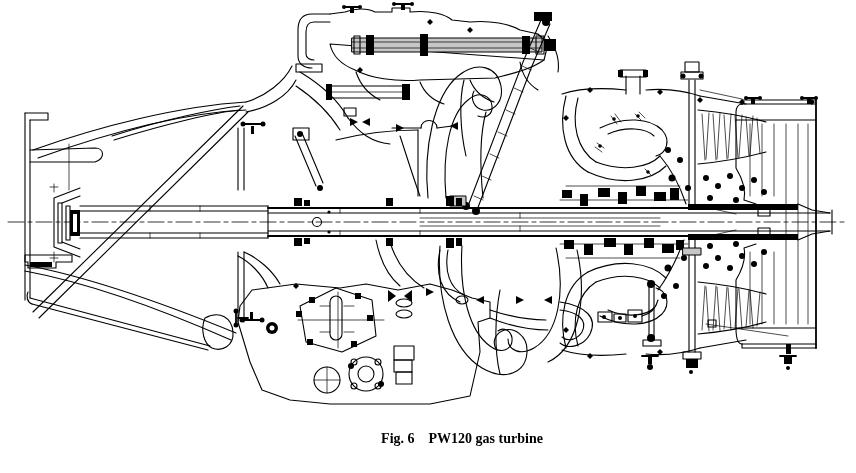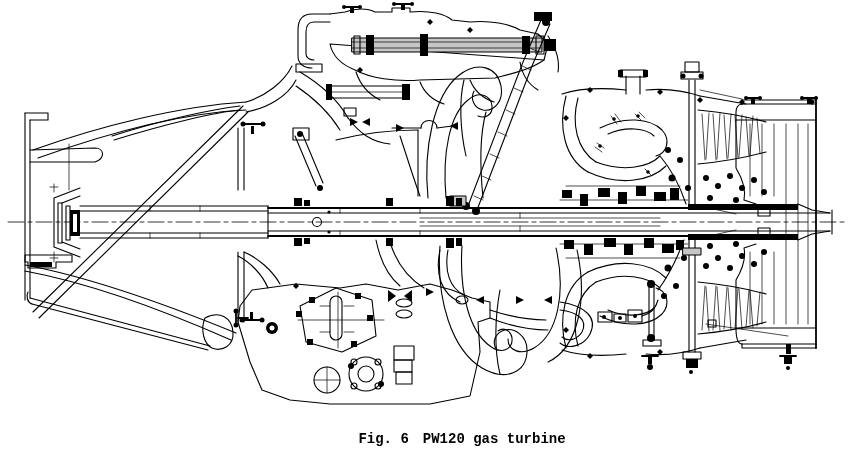--- a/index.html
+++ b/index.html
@@ -1,17 +1,17 @@
 <!DOCTYPE html>
 <html><head>
 <meta charset="utf-8">
 <style>
   html,body{margin:0;padding:0;background:#ffffff;}
   .page{position:relative;width:856px;height:473px;background:#fff;overflow:hidden;
-        font-family:Liberation Mono, monospace;}
+        font-family:Liberation Serif, serif;}
   svg{position:absolute;left:0;top:0;}
   svg *{vector-effect:non-scaling-stroke;}
   .ln, path, line, rect, circle, ellipse, polyline{stroke:#000;fill:none;stroke-width:1.1;stroke-linecap:round;stroke-linejoin:round;}
   .ln2{stroke-width:1.8;}
   .thin{stroke-width:0.7;}
   .blk{fill:#000;stroke:none;}
   .gry{fill:#c6c6c6;stroke:#000;stroke-width:1;}
   .cl{stroke:#000;stroke-width:0.8;stroke-dasharray:16 4 4 4;}
   .caption{position:absolute;top:431px;left:0;width:100%;text-align:center;
            transform:translateX(34px);font-weight:700;font-size:14px;color:#000;}

